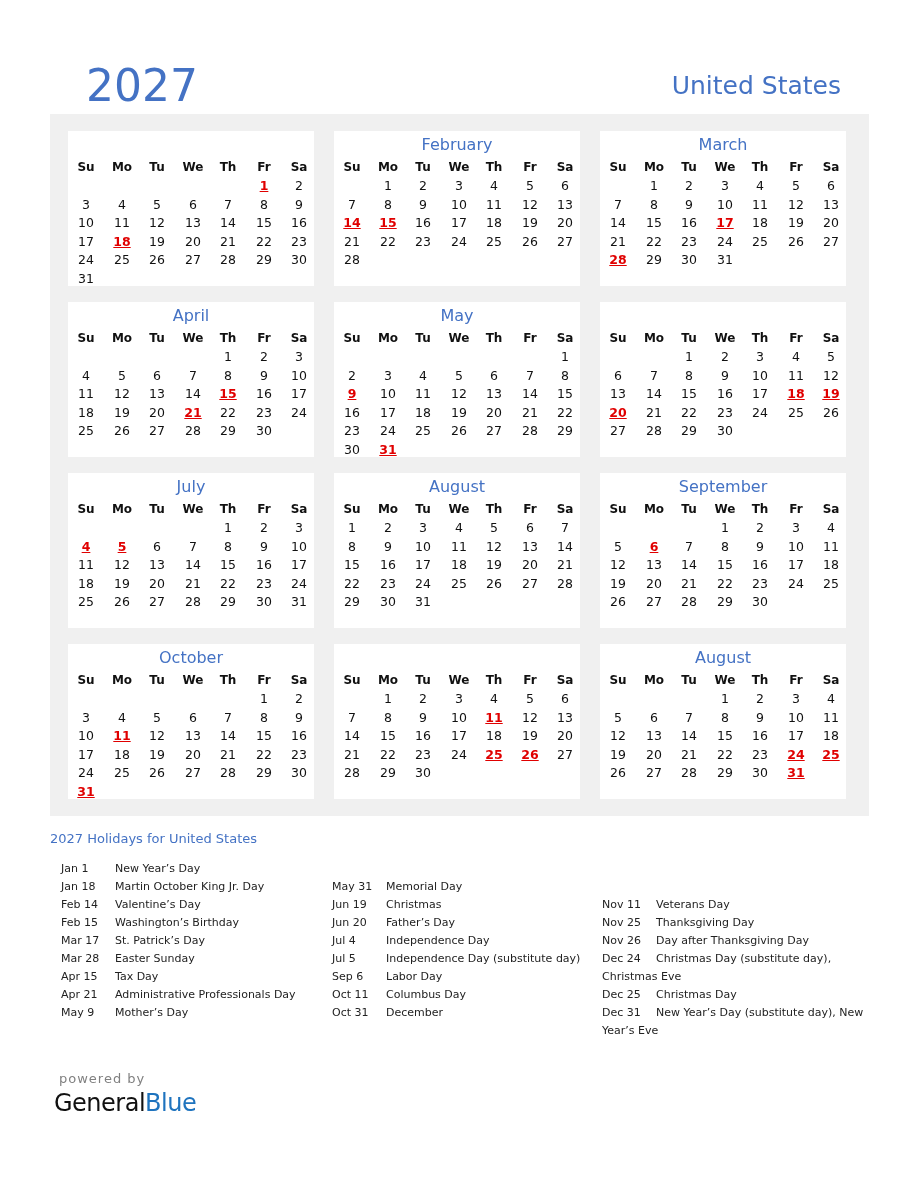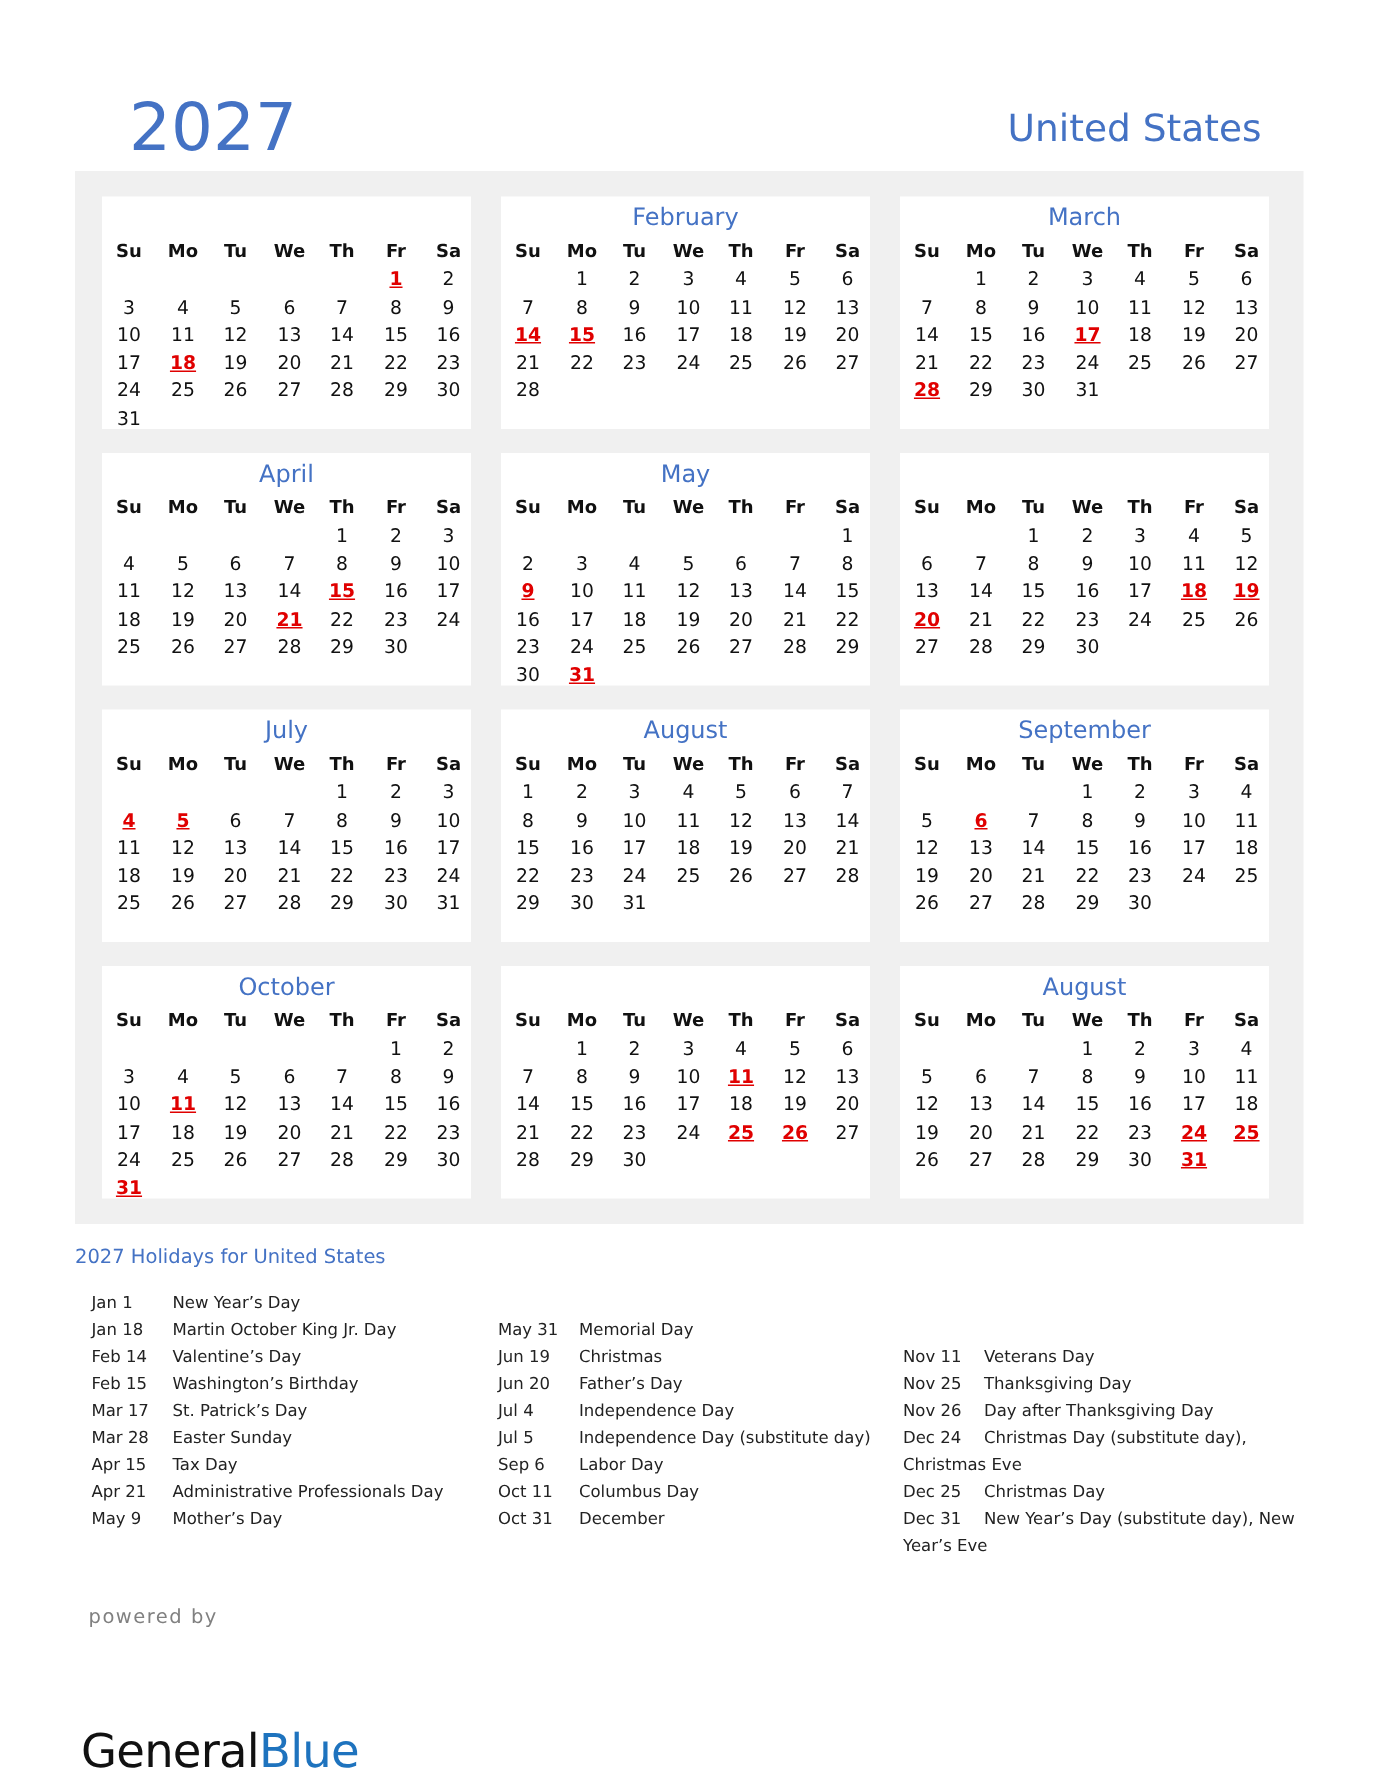--- a/index.html
+++ b/index.html
@@ -20,21 +20,21 @@
   .holiday { color: #e00000; font-weight: bold; text-decoration: underline; }
   .hol-title { position: absolute; left: 50px; top: 831px; font-size: 13px; color: #4472c4;
                font-family: "DejaVu Sans", sans-serif; }
   .hol-col { position: absolute; font-size: 11px; font-family: "DejaVu Sans", sans-serif; color: #222; }
   .hol-item { position: relative; height: 18px; line-height: 18px; white-space: nowrap; }
   .hol-date { position: absolute; left: 0; }
   .hol-name { position: absolute; left: 54px; }
   .hol-wrap { position: absolute; left: 0; }
   .powered { position: absolute; left: 59px; top: 1071px; font-size: 13px; color: #808080;
              letter-spacing: 1px; font-family: "DejaVu Sans", sans-serif; }
-  .brand { position: absolute; left: 54px; top: 1150px; font-size: 31px;
+  .brand { position: absolute; left: 54px; top: 1089px; font-size: 24px;
            font-family: "DejaVu Sans", sans-serif; letter-spacing: -0.5px; }
   .brand .g { color: #111; }
   .brand .b { color: #1e73be; }
 </style>
 </head>
 <body>
 
 <div class="year">2027</div>
 <div class="country">United States</div>
 

